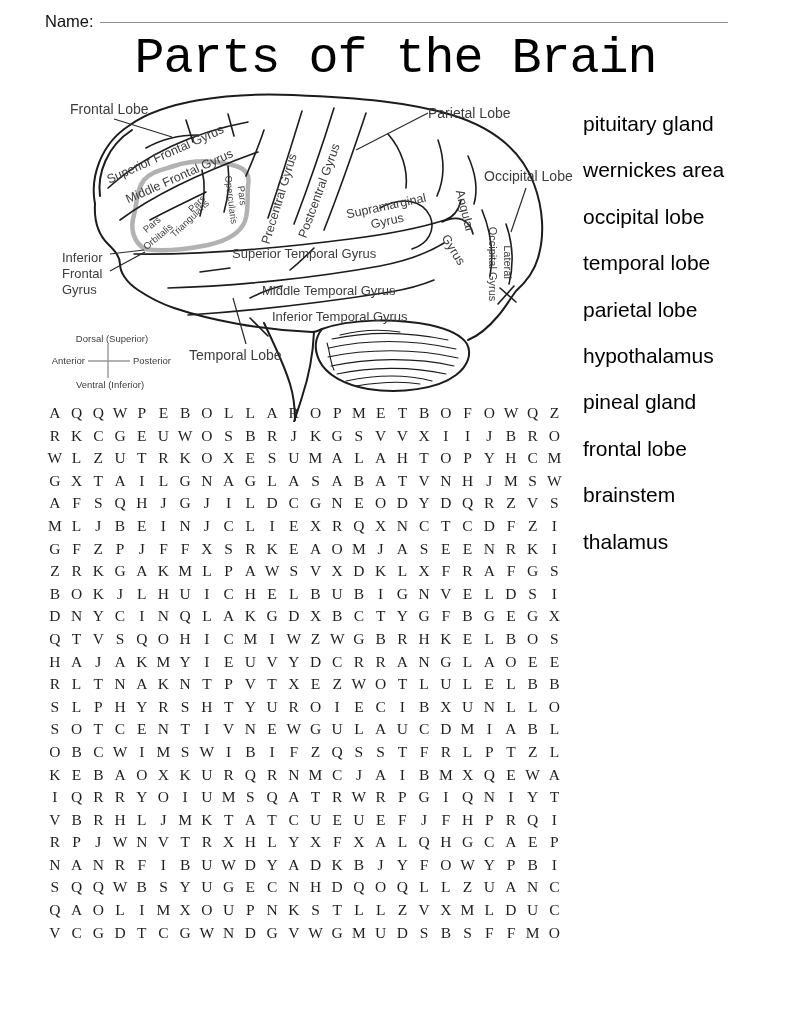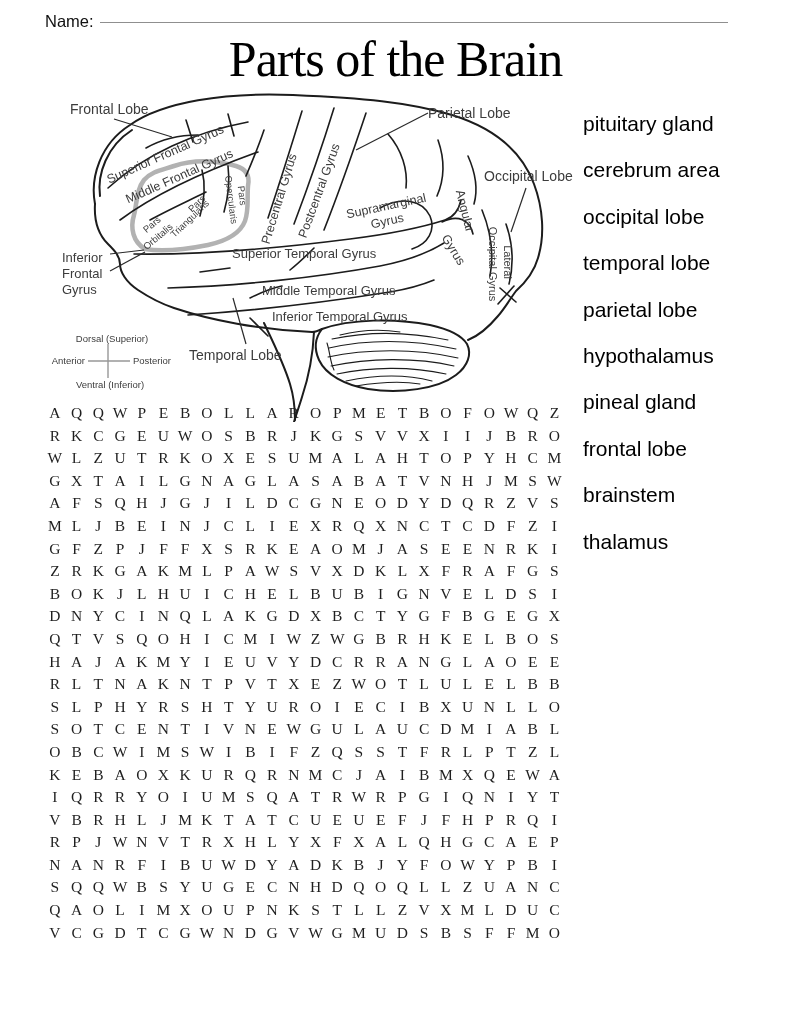--- a/index.html
+++ b/index.html
@@ -6,21 +6,21 @@
   .page { position:relative; width:791px; height:1024px; background:#ffffff; overflow:hidden;
           font-family:"Liberation Sans", sans-serif; }
 
   
   .name-label { position:absolute; left:45px; top:12px; font-size:16.5px; color:#111; }
   .name-line  { position:absolute; left:100px; top:6px; width:628px; height:16px;
                 border-bottom:1.6px solid #8f8f8f; }
 
   
   .title { position:absolute; left:0; top:30px; width:791px; text-align:center;
-           font-family:Liberation Serif, serif; font-size:50px; letter-spacing:-1px; color:#000; }
+           font-family:Liberation Mono, monospace; font-size:50px; letter-spacing:-1px; color:#000; }
 
   
   .diagram { position:absolute; left:50px; top:92px; width:530px; height:330px; }
   .diagram text { font-family:"Liberation Sans", sans-serif; fill:#3c3c3c; }
   .lbl14 { font-size:14px; }
   .lbl13 { font-size:13px; }
   .lbl12 { font-size:12.5px; }
   .lbl11 { font-size:11px; }
   .lbl9  { font-size:9.5px; }
   .compass-txt { font-size:9.5px; fill:#979797; }
@@ -166,21 +166,21 @@
       </g>
       <text class="compass-txt" text-anchor="middle" x="62" y="250">Dorsal (Superior)</text>
       <text class="compass-txt" text-anchor="end" x="35" y="272">Anterior</text>
       <text class="compass-txt" text-anchor="start" x="83" y="272">Posterior</text>
       <text class="compass-txt" text-anchor="middle" x="60" y="296">Ventral (Inferior)</text>
     </g>
   </svg>
 
   <div class="word-list">
       <div class="word-item">pituitary gland</div>
-      <div class="word-item">cerebrum area</div>
+      <div class="word-item">wernickes area</div>
       <div class="word-item">occipital lobe</div>
       <div class="word-item">temporal lobe</div>
       <div class="word-item">parietal lobe</div>
       <div class="word-item">hypothalamus</div>
       <div class="word-item">pineal gland</div>
       <div class="word-item">frontal lobe</div>
       <div class="word-item">brainstem</div>
       <div class="word-item">thalamus</div>
     </div>
 

